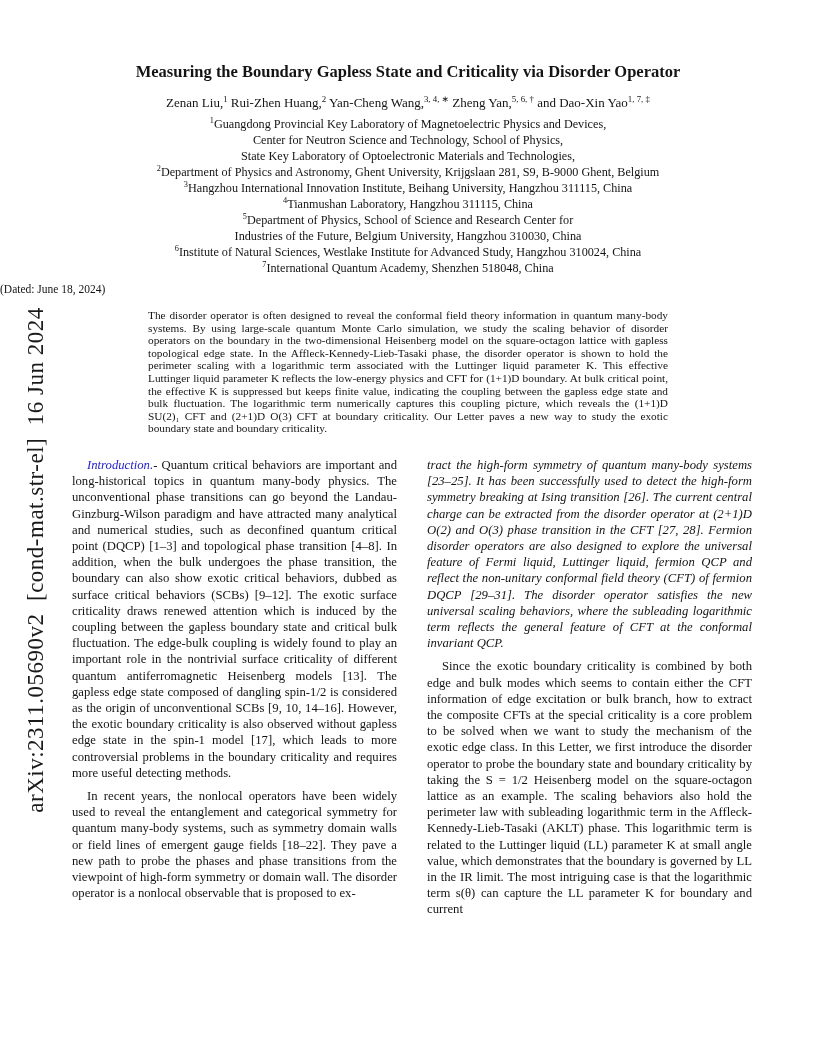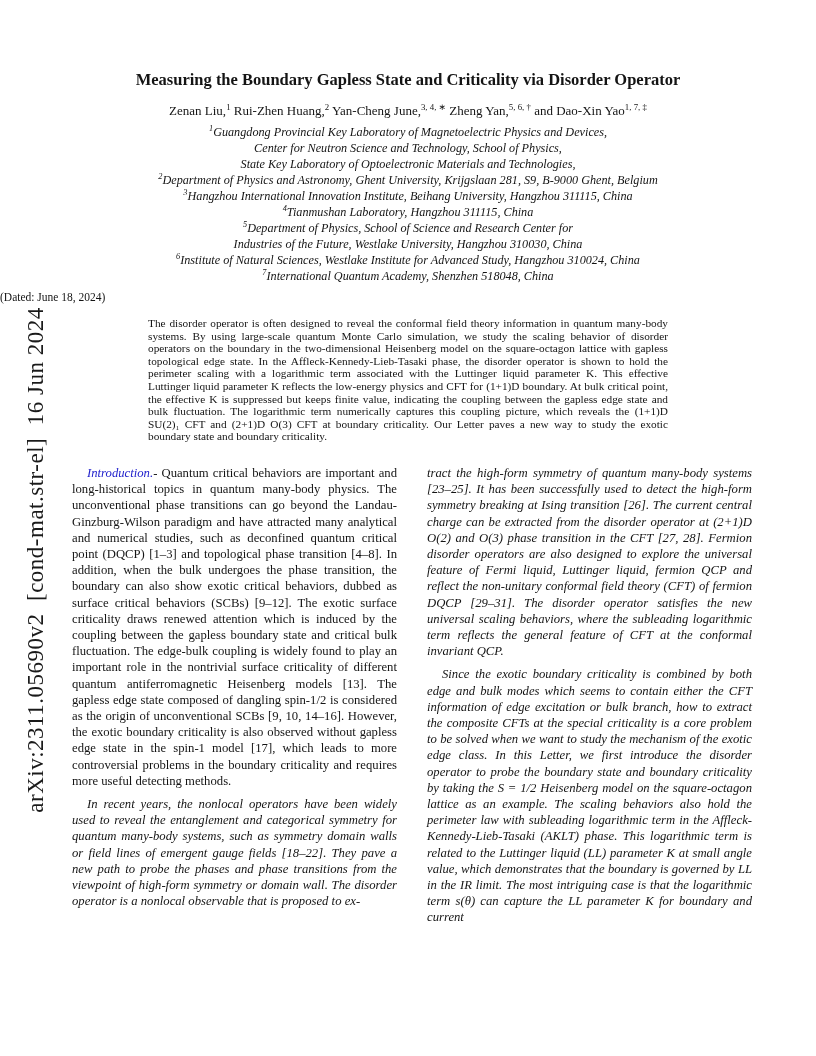--- a/index.html
+++ b/index.html
@@ -13,69 +13,69 @@
   
   .watermark {
     position: absolute; left: -273px; top: 546px; width: 620px; height: 28px;
     transform: rotate(-90deg); transform-origin: center;
     text-align: center; font-size: 23px; letter-spacing: 0.5px;
     white-space: pre; color: #1a1a1a;
   }
 
   header { padding-top: 58px; }
   h1.title {
-    margin: 12px auto; width: 640px; text-align: center;
+    margin: 4px auto; width: 640px; text-align: center;
     font-size: 16.5px; font-weight: bold; line-height: 20px;
   }
   .authors {
     margin-top: 13px; text-align: center; font-size: 13px; line-height: 16px;
   }
   sup { font-size: 0.68em; line-height: 0; vertical-align: super; }
   .affiliations {
-    margin-top: 5px; text-align: center; font-style: italic;
+    margin-top: 5px; text-align: center; 
     font-size: 12.2px; line-height: 16px;
   }
   .aff-line { white-space: nowrap; }
   .dated { margin-top: 6px; font-size: 11.5px; line-height: 14px; }
 
   .abstract {
     width: 520px; margin: 13px auto 12px; text-align: justify;
     font-size: 11.3px; line-height: 12.6px;
   }
 
   .columns {
     margin: 22px 64px 0 72px; display: flex; gap: 30px;
   }
   .col { flex: 1 1 0; min-width: 0; }
   .col p {
     margin: 0; text-align: justify; font-size: 12.7px; line-height: 16.2px;
     text-indent: 15px; hyphens: auto; -webkit-hyphens: auto;
   }
-  .col p + p { margin-top: 7px; font-style: italic; }
+  .col p + p { margin-top: 7px; }
   .col-right p:first-of-type { text-indent: 0; font-style: italic; }
   .lead { font-style: italic; color: var(--lead-color); }
 </style>
 </head>
 <body>
 
 <div class="page">
 
   <div class="watermark">arXiv:2311.05690v2  [cond-mat.str-el]  16 Jun 2024</div>
 
   <header>
     <h1 class="title">Measuring the Boundary Gapless State and Criticality via Disorder Operator</h1>
 
     <div class="authors">
       
     
         <span class="author"><span>Zenan Liu,</span><sup>1</sup></span>
       
         <span class="author"><span> Rui-Zhen Huang,</span><sup>2</sup></span>
       
-        <span class="author"><span> Yan-Cheng June,</span><sup>3, 4, ∗</sup></span>
+        <span class="author"><span> Yan-Cheng Wang,</span><sup>3, 4, ∗</sup></span>
       
         <span class="author"><span> Zheng Yan,</span><sup>5, 6, †</sup></span>
       
         <span class="author"><span> and Dao-Xin Yao</span><sup>1, 7, ‡</sup></span>
       </div>
 
     <div class="affiliations">
 
         <div class="aff-line"><sup>1</sup><span>Guangdong Provincial Key Laboratory of Magnetoelectric Physics and Devices,</span></div>
 
@@ -85,21 +85,21 @@
 
 
         <div class="aff-line"><sup>2</sup><span>Department of Physics and Astronomy, Ghent University, Krijgslaan 281, S9, B-9000 Ghent, Belgium</span></div>
 
         <div class="aff-line"><sup>3</sup><span>Hangzhou International Innovation Institute, Beihang University, Hangzhou 311115, China</span></div>
 
         <div class="aff-line"><sup>4</sup><span>Tianmushan Laboratory, Hangzhou 311115, China</span></div>
 
         <div class="aff-line"><sup>5</sup><span>Department of Physics, School of Science and Research Center for</span></div>
 
-        <div class="aff-line"><sup></sup><span>Industries of the Future, Westlake University, Hangzhou 310030, China</span></div>
+        <div class="aff-line"><sup></sup><span>Industries of the Future, Belgium University, Hangzhou 310030, China</span></div>
 
         <div class="aff-line"><sup>6</sup><span>Institute of Natural Sciences, Westlake Institute for Advanced Study, Hangzhou 310024, China</span></div>
 
         <div class="aff-line"><sup>7</sup><span>International Quantum Academy, Shenzhen 518048, China</span></div>
       </div>
 
     <div class="dated">(Dated: June 18, 2024)</div>
   </header>
 
   <section class="abstract">The disorder operator is often designed to reveal the conformal field theory information in quantum many-body systems. By using large-scale quantum Monte Carlo simulation, we study the scaling behavior of disorder operators on the boundary in the two-dimensional Heisenberg model on the square-octagon lattice with gapless topological edge state. In the Affleck-Kennedy-Lieb-Tasaki phase, the disorder operator is shown to hold the perimeter scaling with a logarithmic term associated with the Luttinger liquid parameter K. This effective Luttinger liquid parameter K reflects the low-energy physics and CFT for (1+1)D boundary. At bulk critical point, the effective K is suppressed but keeps finite value, indicating the coupling between the gapless edge state and bulk fluctuation. The logarithmic term numerically captures this coupling picture, which reveals the (1+1)D SU(2)₁ CFT and (2+1)D O(3) CFT at boundary criticality. Our Letter paves a new way to study the exotic boundary state and boundary criticality.</section>

